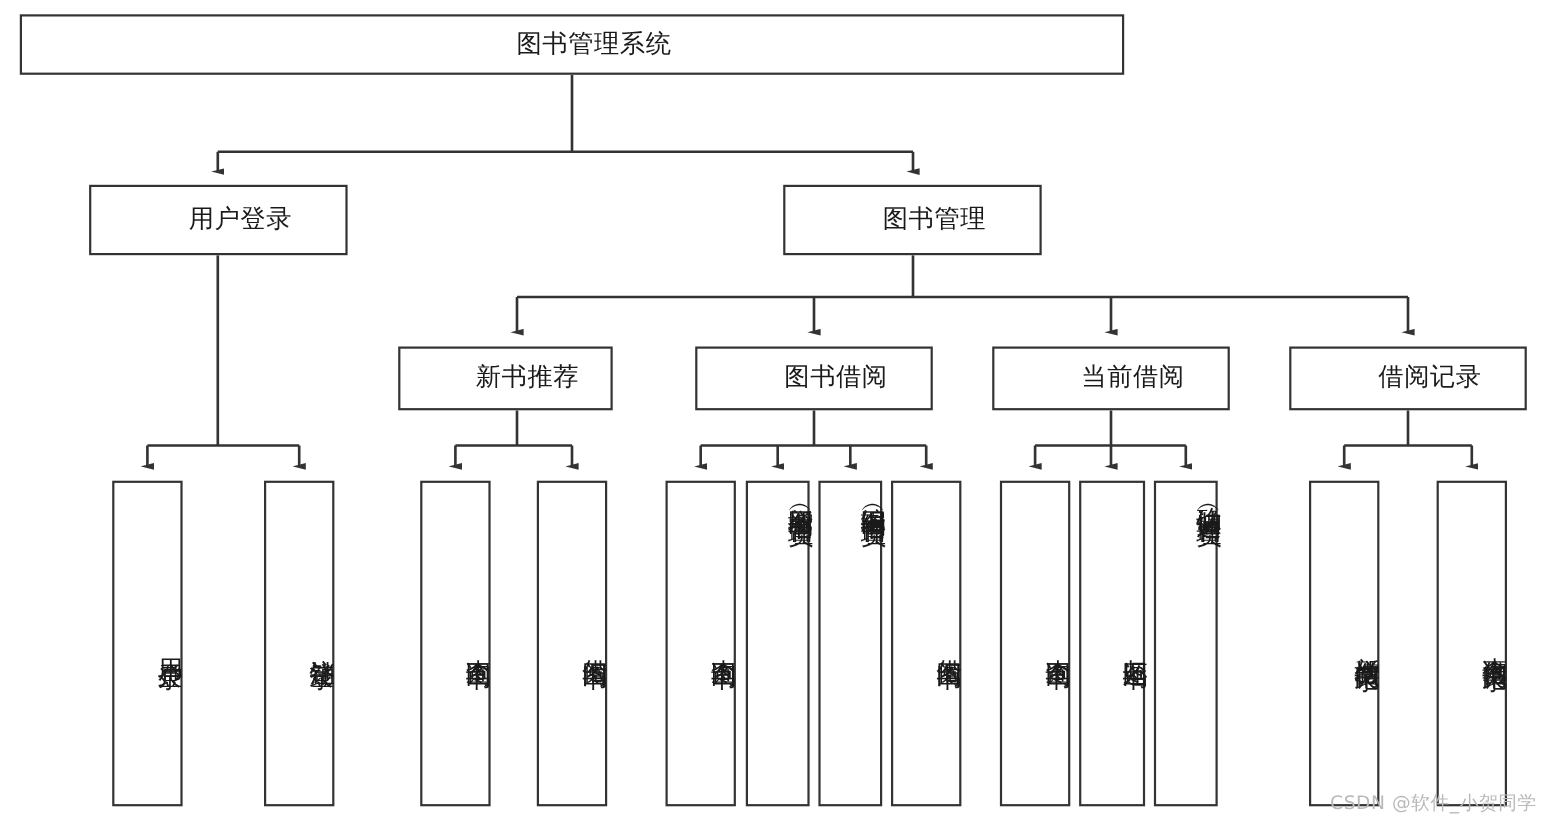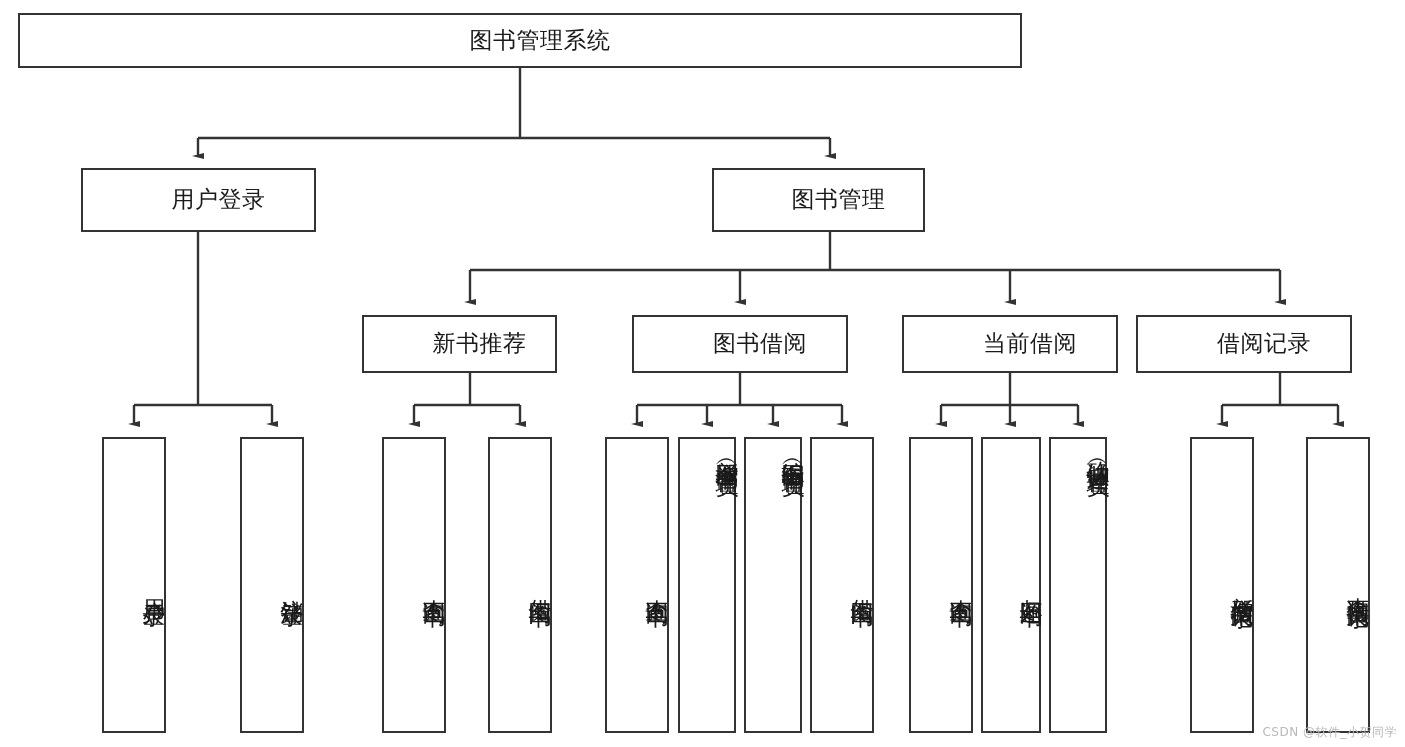--- a/index.html
+++ b/index.html
@@ -62,21 +62,21 @@
     max-height: 284px;
   }
   .node.vertical.centered {
     align-items: center;
     padding-top: 0;
   }
   #watermark {
     position: absolute;
     right: 8px;
     bottom: 6px;
-    font-size: 12px;
+    font-size: 17px;
     color: #b9b9b9;
     z-index: 5;
     white-space: nowrap;
     letter-spacing: 0.5px;
   }
 </style>
 </head>
 <body>
 
 <div id="diagram-root">
@@ -131,34 +131,34 @@
     </g>
   </svg>
 
   <div class="node horizontal" style="left:18px; top:13px; width:1004px; height:55px;">
     <span class="node-label">图书管理系统</span>
   </div>
 
   <div class="node horizontal" style="left:81px; top:168px; width:235px; height:64px;">
     <span class="node-label">用户登录</span>
   </div>
-  <div class="node horizontal" style="left:712px; top:168px; width:213px; height:64px;align-items:center;">
+  <div class="node horizontal" style="left:712px; top:168px; width:235px; height:64px;align-items:center;">
     <span class="node-label">图书管理</span>
   </div>
 
   <div class="node horizontal" style="left:362px; top:315px; width:195px; height:58px;">
     <span class="node-label">新书推荐</span>
   </div>
   <div class="node horizontal" style="left:902px; top:315px; width:216px; height:58px;">
     <span class="node-label">当前借阅</span>
   </div>
   <div class="node horizontal" style="left:632px; top:315px; width:216px; height:58px;">
     <span class="node-label">图书借阅</span>
   </div>
-  <div class="node horizontal" style="left:1136px; top:315px; width:216px; height:58px;">
+  <div class="node horizontal" style="left:1172px; top:315px; width:216px; height:58px;">
     <span class="node-label">借阅记录</span>
   </div>
 
   <div class="node vertical centered" style="left:102px; top:437px; width:64px; height:296px;">
     <span class="node-label">用户登录</span>
   </div>
   <div class="node vertical centered" style="left:240px; top:437px; width:64px; height:296px;">
     <span class="node-label">注销登录</span>
   </div>
 

